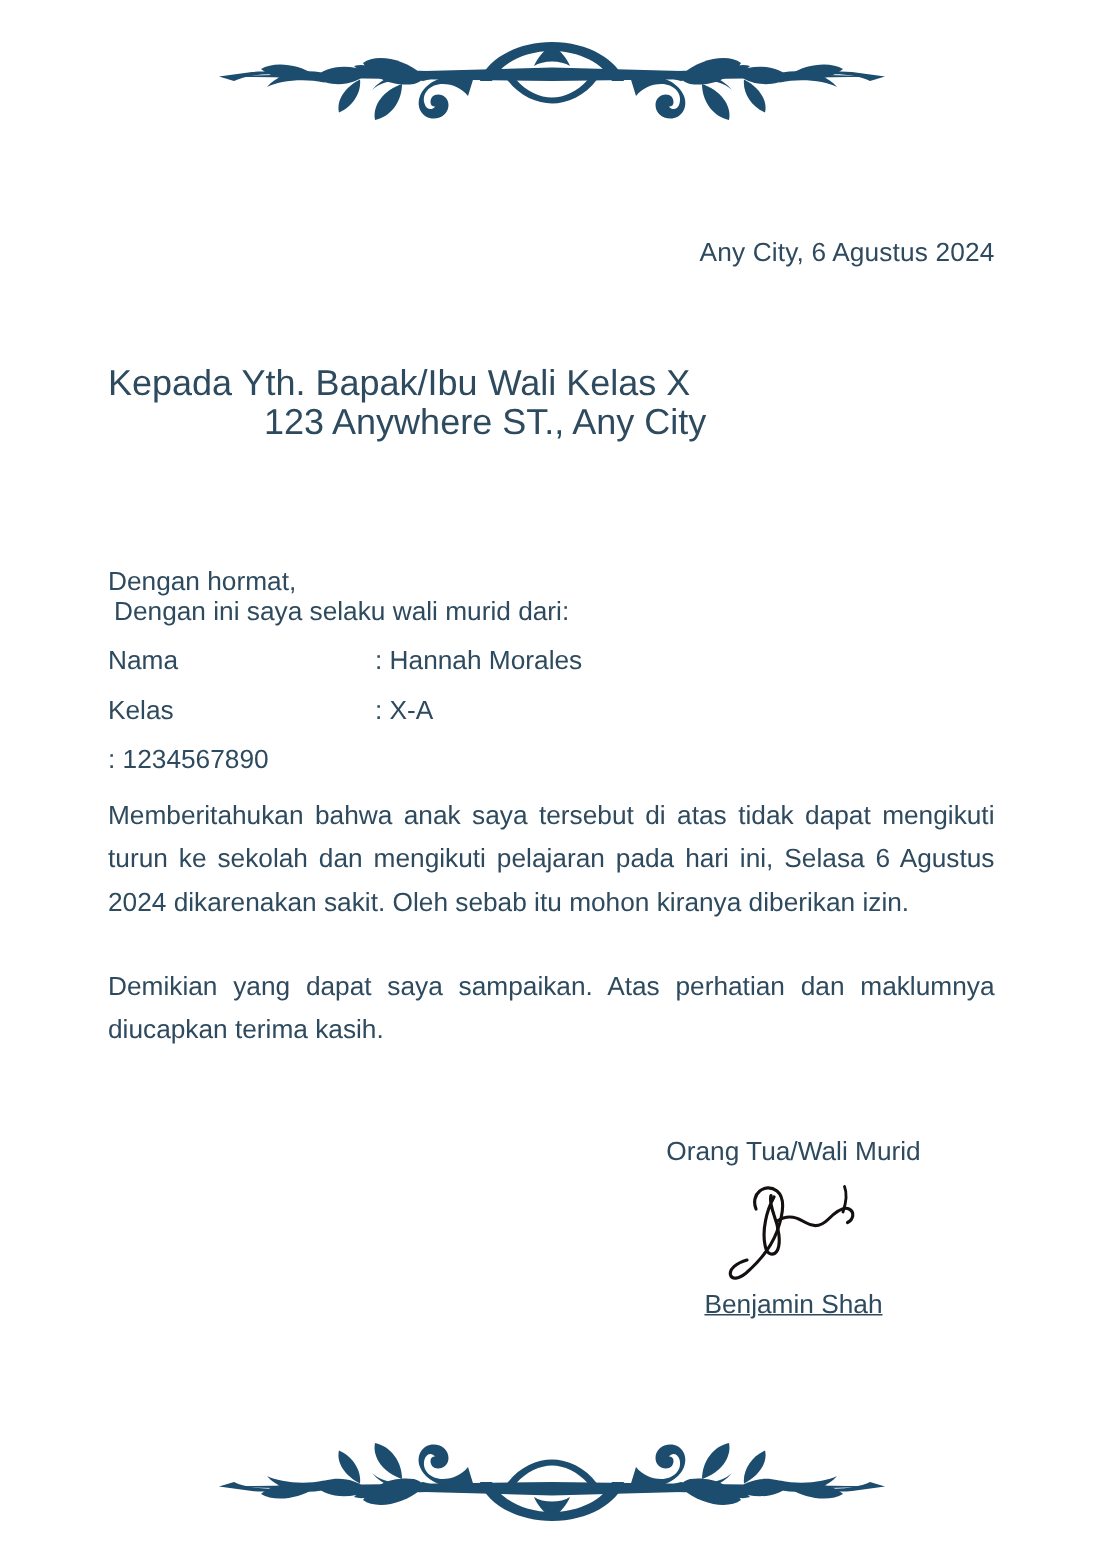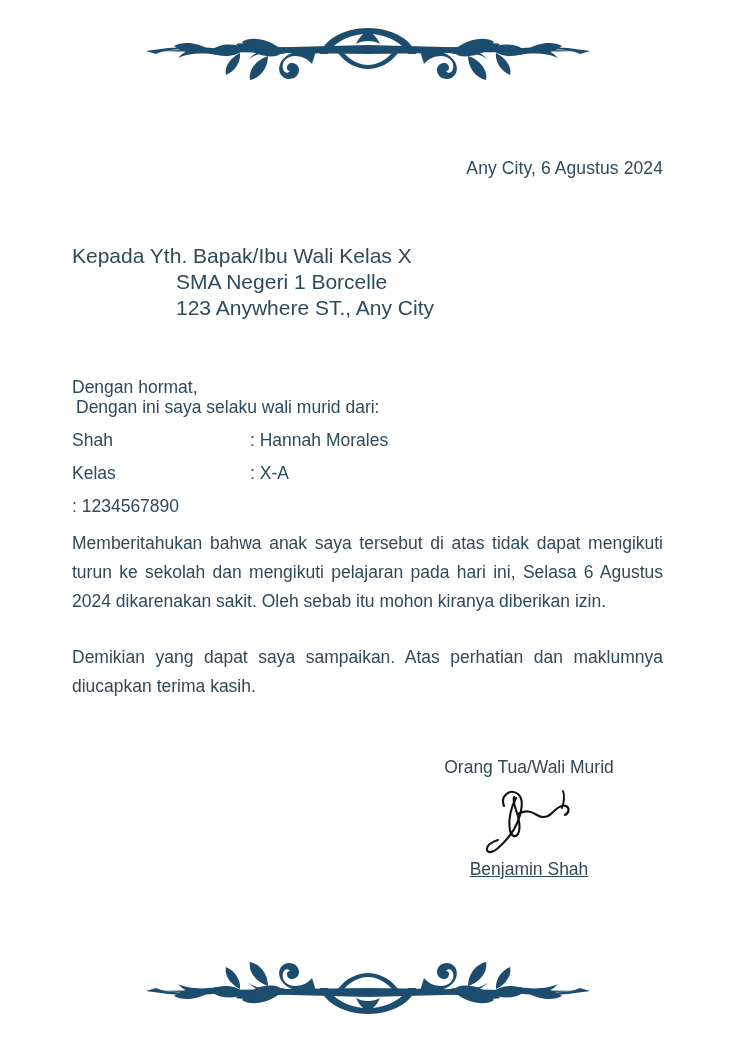--- a/index.html
+++ b/index.html
@@ -48,21 +48,21 @@
     text-align: right;
     font-size: 17.5px;
     letter-spacing: 0.1px;
   }
 
   .addressee {
     position: absolute;
     left: 72px;
     top: 243px;
     width: 591px;
-    font-size: 21px;
+    font-size: 24px;
     line-height: 26px;
   }
   .addressee .ind { display: block; padding-left: 104px; }
 
   .salutation {
     position: absolute;
     left: 72px;
     top: 364px;
     width: 591px;
     font-size: 17.5px;
@@ -176,30 +176,29 @@
         <path d="M56 31 C42 28 26 30 18 34 L8 31 L30 28 C40 27 50 28 56 31 Z"></path>
         <path d="M118 30 C112 24 104 22 98 24 C103 29 111 32 118 30 Z"></path>
       </g>
     </svg>
   </div>
 
   <div class="date-line">Any City, 6 Agustus 2024</div>
 
   <div class="addressee">
     <span>Kepada Yth. Bapak/Ibu Wali Kelas X</span>
-    <span class="ind">SMA Negeri 1 Borcelle</span>
     <span class="ind">123 Anywhere ST., Any City</span>
   </div>
 
   <div class="salutation">Dengan hormat,</div>
   <div class="intro">Dengan ini saya selaku wali murid dari:</div>
 
   <div class="details">
     <div class="detail-row">
-      <span class="detail-label">Shah</span>
+      <span class="detail-label">Nama</span>
       <span class="detail-value">: Hannah Morales</span>
     </div>
     <div class="detail-row">
       <span class="detail-label">Kelas</span>
       <span class="detail-value">: X-A</span>
     </div>
     <div class="detail-row">
       <span class="detail-value">: 1234567890</span>
     </div>
   </div>

